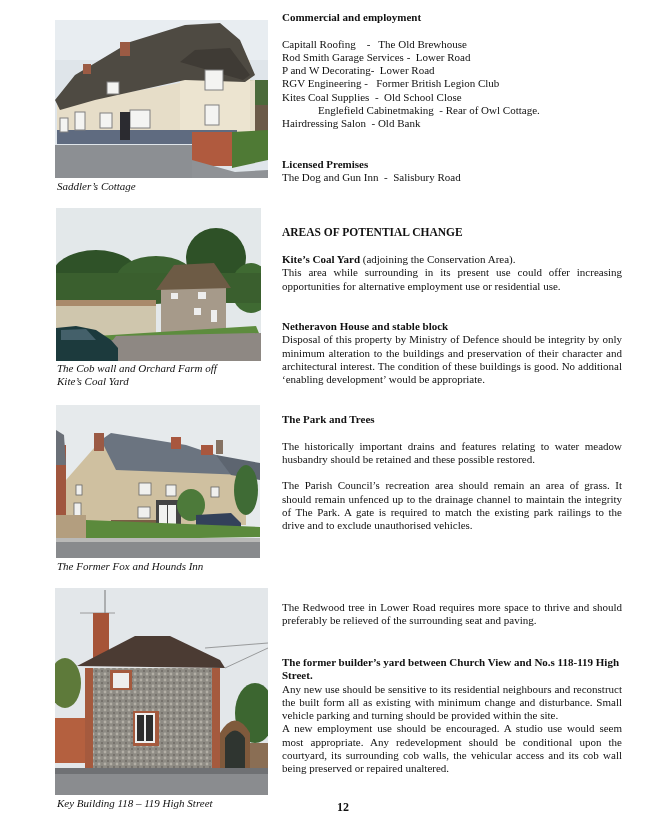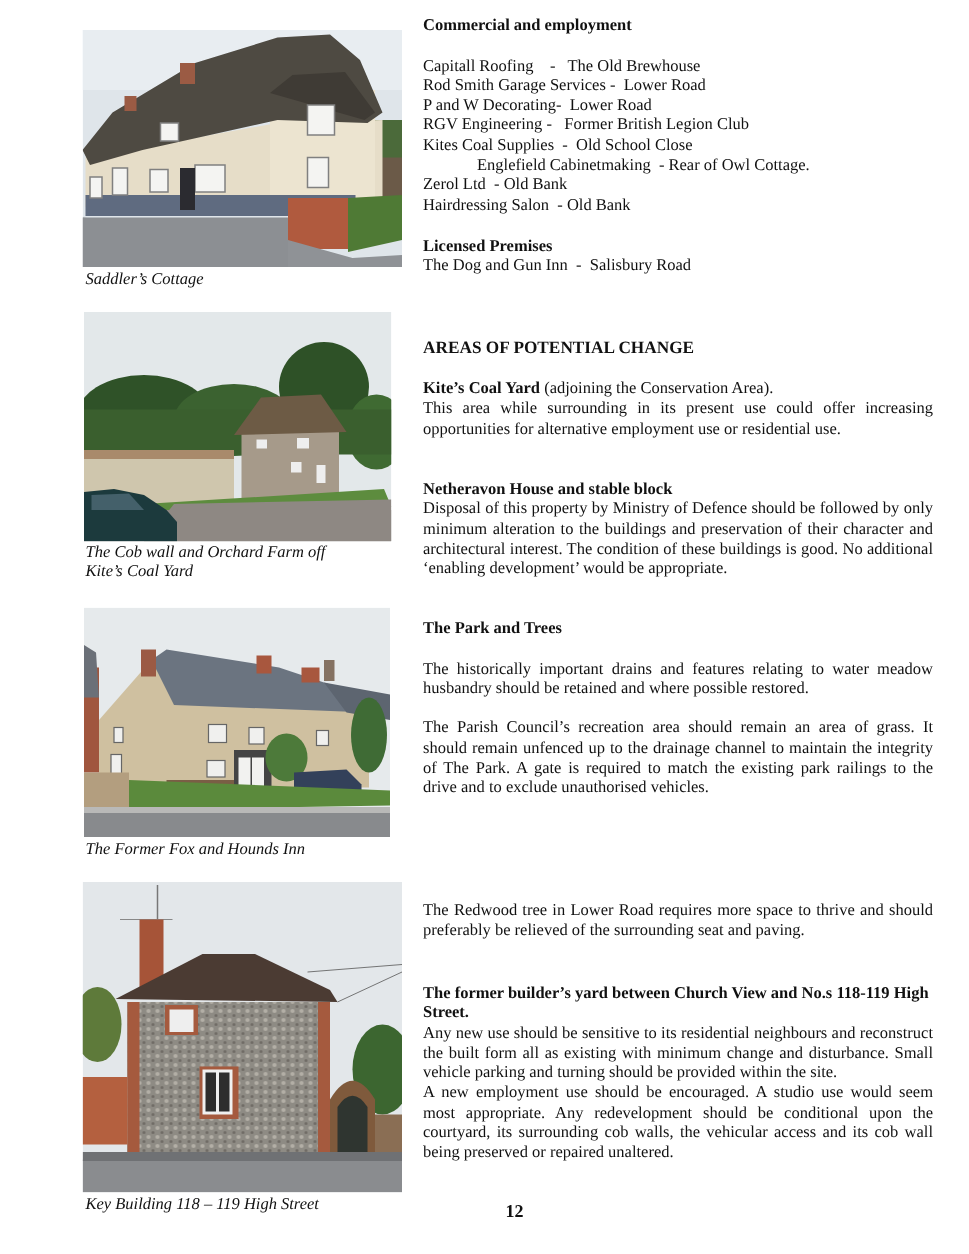--- a/index.html
+++ b/index.html
@@ -247,21 +247,20 @@
 
   <div class="block" style="top:11px;">
     <span class="line h">Commercial and employment</span>
     <div class="gap"></div>
     <span class="line" style="white-space:pre;">Capitall Roofing    -   The Old Brewhouse</span>
     <span class="line" style="white-space:pre;">Rod Smith Garage Services -  Lower Road</span>
     <span class="line" style="white-space:pre;">P and W Decorating-  Lower Road</span>
     <span class="line" style="white-space:pre;">RGV Engineering -   Former British Legion Club</span>
     <span class="line" style="white-space:pre;">Kites Coal Supplies  -  Old School Close</span>
     <span class="line" style="white-space:pre;margin-left:36px;">Englefield Cabinetmaking  - Rear of Owl Cottage.</span>
-    <span class="line" style="white-space:pre;">Zerol Ltd  - Old Bank</span>
     <span class="line" style="white-space:pre;">Hairdressing Salon  - Old Bank</span>
   </div>
 
   <div class="block" style="top:158px;">
     <span class="line h">Licensed Premises</span>
     <span class="line" style="white-space:pre;">The Dog and Gun Inn  -  Salisbury Road</span>
   </div>
 
   <div class="block" style="top:226px;">
     <span class="line section-title">AREAS OF POTENTIAL CHANGE</span>
@@ -269,27 +268,27 @@
 
   <div class="block justify" style="top:253px;">
     <p>
       <span class="h">Kite’s Coal Yard</span><span> (adjoining the Conservation Area).</span>
     </p>
     <p>This area while surrounding in its present use could offer increasing opportunities for alternative employment use or residential use.</p>
   </div>
 
   <div class="block justify" style="top:320px;">
     <span class="line h">Netheravon House and stable block</span>
-    <p>Disposal of this property by Ministry of Defence should be followed by only minimum alteration to the buildings and  preservation of their character and architectural interest. The condition of these buildings is good.  No additional ‘enabling development’ would be appropriate.</p>
+    <p>Disposal of this property by Ministry of Defence should be integrity by only minimum alteration to the buildings and  preservation of their character and architectural interest. The condition of these buildings is good.  No additional ‘enabling development’ would be appropriate.</p>
   </div>
 
   <div class="block justify" style="top:413px;">
     <span class="line h">The Park and Trees</span>
     <div class="gap"></div>
-    <p>The historically important drains and features relating to water meadow husbandry should be retained and where possible restored.</p>
+    <p>The historically important drains and features relating to water meadow husbandry should be retained and these possible restored.</p>
     <div class="gap"></div>
     <p>The Parish Council’s recreation area should remain an area of grass. It should remain unfenced up to the drainage channel to maintain the integrity of The Park.  A gate is required to match the existing park railings to the drive and to exclude unauthorised vehicles.</p>
   </div>
 
   <div class="block justify" style="top:601px;">
     <p>The Redwood tree in Lower Road requires more space to thrive and should preferably be relieved of the surrounding seat and paving.</p>
   </div>
 
   <div class="block justify" style="top:656px;">
     <p class="h" style="text-align:left;">The former builder’s yard between Church View and No.s 118-119 High Street.</p>

